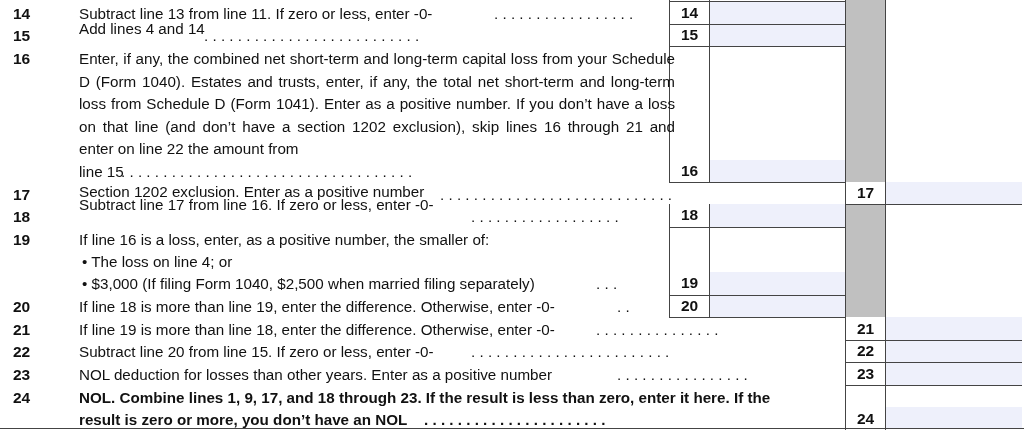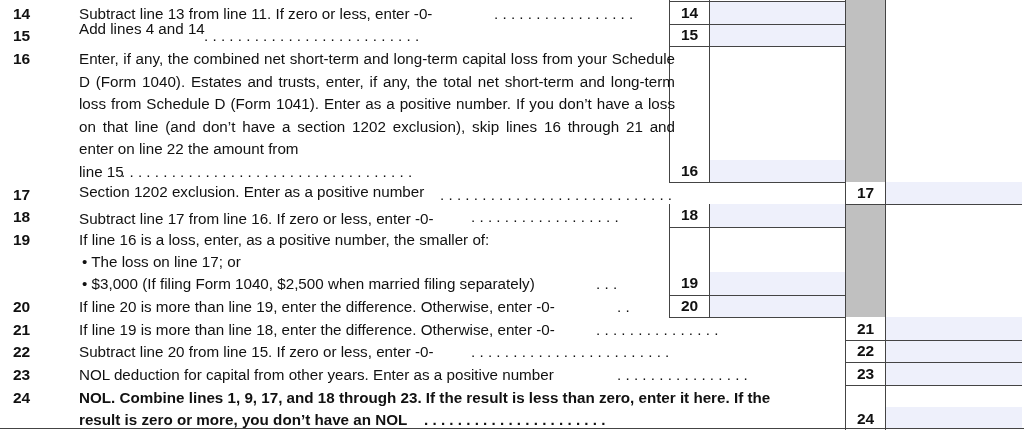--- a/index.html
+++ b/index.html
@@ -79,41 +79,41 @@
 <div class="lnum" style="top:48px;">16</div>
 <div class="ltext wrap" style="top:48px;">Enter, if any, the combined net short-term and long-term capital loss from your Schedule D (Form 1040). Estates and trusts, enter, if any, the total net short-term and long-term loss from Schedule D (Form 1041). Enter as a positive number. If you don’t have a loss on that line (and don’t have a section 1202 exclusion), skip lines 16 through 21 and enter on line 22 the amount from</div>
 <div class="ltext" style="top:161px;">line 15</div>
 <div class="dotrow" style="left:121px; top:161px;">.  .  .  .  .  .  .  .  .  .  .  .  .  .  .  .  .  .  .  .  .  .  .  .  .  .  .  .  .  .  .  .  .  .  .</div>
 
 <div class="lnum" style="top:184px;">17</div>
 <div class="ltext" style="top:181px;">Section 1202 exclusion. Enter as a positive number</div>
 <div class="dotrow" style="left:440px; top:184px;">.  .  .  .  .  .  .  .  .  .  .  .  .  .  .  .  .  .  .  .  .  .  .  .  .  .  .  .</div>
 
 <div class="lnum" style="top:206px;">18</div>
-<div class="ltext" style="top:208px;">Subtract line 17 from line 16. If zero or less, enter -0-</div>
+<div class="ltext" style="top:194px;">Subtract line 17 from line 16. If zero or less, enter -0-</div>
 <div class="dotrow" style="left:471px; top:206px;">.  .  .  .  .  .  .  .  .  .  .  .  .  .  .  .  .  .</div>
 
 <div class="lnum" style="top:229px;">19</div>
 <div class="ltext" style="top:229px;">If line 16 is a loss, enter, as a positive number, the smaller of:</div>
-<div class="ltext" style="top:251px; left:63px;">• The loss on line 17; or</div>
+<div class="ltext" style="top:251px; left:63px;">• The loss on line 4; or</div>
 <div class="ltext" style="top:273px; left:63px;">• $3,000 (If filing Form 1040, $2,500 when married filing separately)</div>
 <div class="dotrow" style="left:596px; top:273px;">.  .  .</div>
 
 <div class="lnum" style="top:296px;">20</div>
-<div class="ltext" style="top:296px;">If line 20 is more than line 19, enter the difference. Otherwise, enter -0-</div>
+<div class="ltext" style="top:296px;">If line 18 is more than line 19, enter the difference. Otherwise, enter -0-</div>
 <div class="dotrow" style="left:617px; top:296px;">.  .</div>
 
 <div class="lnum" style="top:319px;">21</div>
 <div class="ltext" style="top:319px;">If line 19 is more than line 18, enter the difference. Otherwise, enter -0-</div>
 <div class="dotrow" style="left:596px; top:319px;">.  .  .  .  .  .  .  .  .  .  .  .  .  .  .</div>
 
 <div class="lnum" style="top:341px;">22</div>
 <div class="ltext" style="top:341px;">Subtract line 20 from line 15. If zero or less, enter -0-</div>
 <div class="dotrow" style="left:471px; top:341px;">.  .  .  .  .  .  .  .  .  .  .  .  .  .  .  .  .  .  .  .  .  .  .  .</div>
 
 <div class="lnum" style="top:364px;">23</div>
-<div class="ltext" style="top:364px;">NOL deduction for capital from other years. Enter as a positive number</div>
+<div class="ltext" style="top:364px;">NOL deduction for losses than other years. Enter as a positive number</div>
 <div class="dotrow" style="left:617px; top:364px;">.  .  .  .  .  .  .  .  .  .  .  .  .  .  .  .</div>
 
 <div class="lnum" style="top:387px;">24</div>
 <div class="ltext bold" style="top:387px;">NOL. Combine lines 1, 9, 17, and 18 through 23. If the result is less than zero, enter it here. If the</div>
 <div class="ltext bold" style="top:409px;">result is zero or more, you don’t have an NOL</div>
 <div class="dotrow bold" style="left:424px; top:409px;">.  .  .  .  .  .  .  .  .  .  .  .  .  .  .  .  .  .  .  .  .  .</div>
 
 </body></html>

